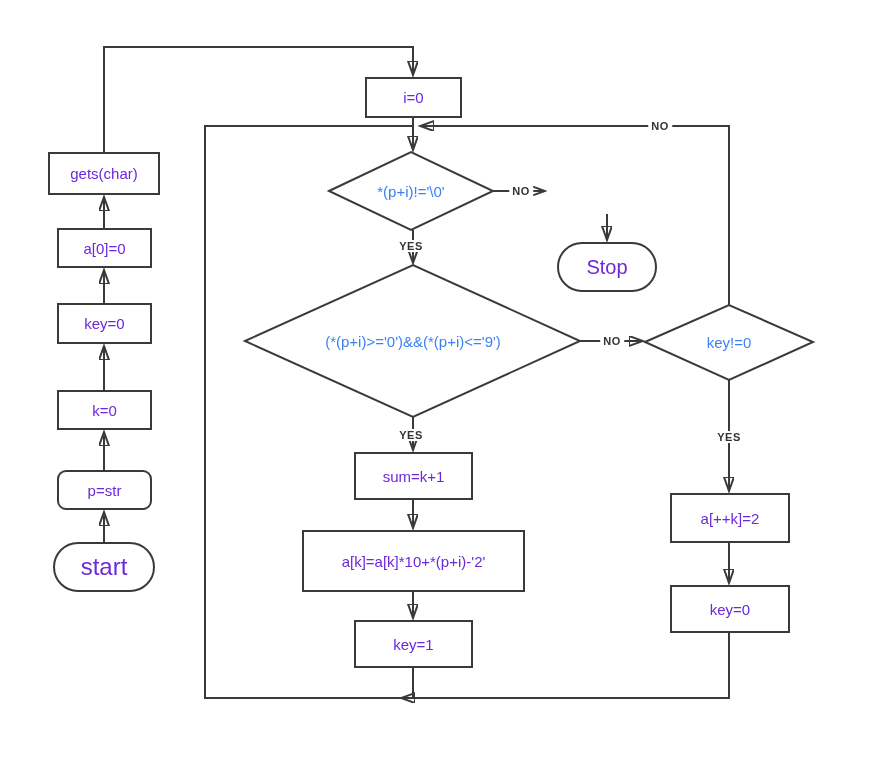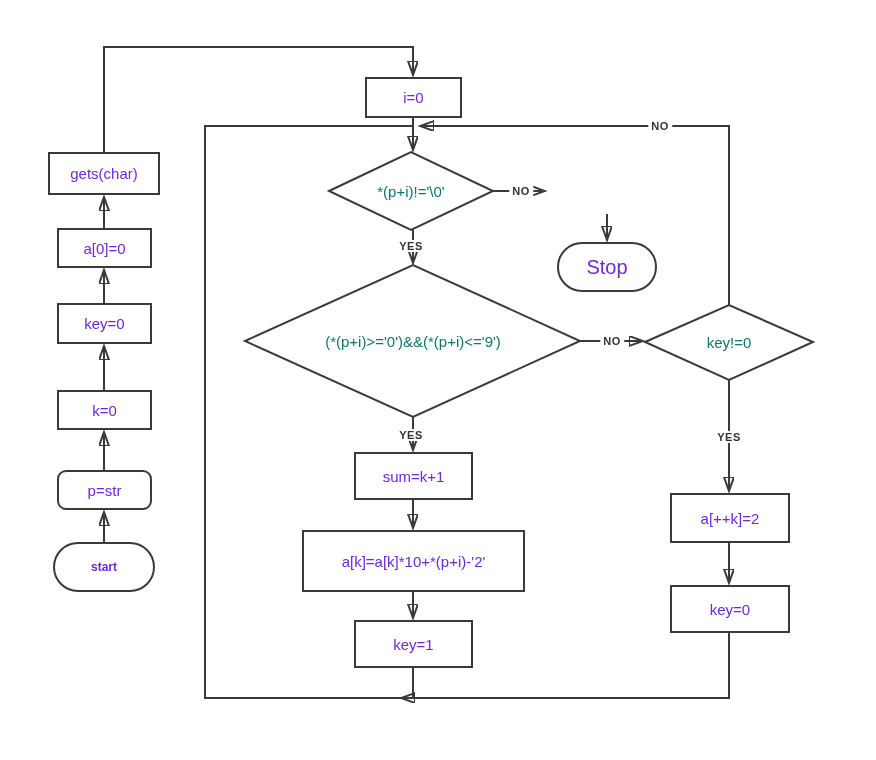--- a/index.html
+++ b/index.html
@@ -21,26 +21,26 @@
     border: 2px solid var(--line);
     background: #ffffff;
     color: #6d28d9;
     display: flex;
     align-items: center;
     justify-content: center;
     font-size: 15px;
     white-space: nowrap;
   }
   .pill { border-radius: 26px; }
-  .start-font { font-size: 12px; font-weight: bold; }
+  .start-font { font-size: 24px; }
   .stop-font { font-size: 20px; }
   .dlabel {
     position: absolute;
     transform: translate(-50%, -50%);
-    color: #0f766e;
+    color: #3b82f6;
     font-size: 15px;
     white-space: nowrap;
   }
   .elabel {
     position: absolute;
     transform: translate(-50%, -50%);
     background: #ffffff;
     padding: 0 3px;
     color: #333333;
     font-size: 11px;

